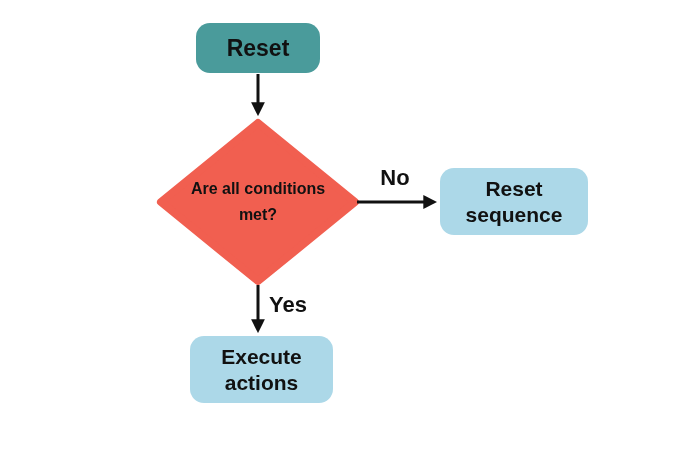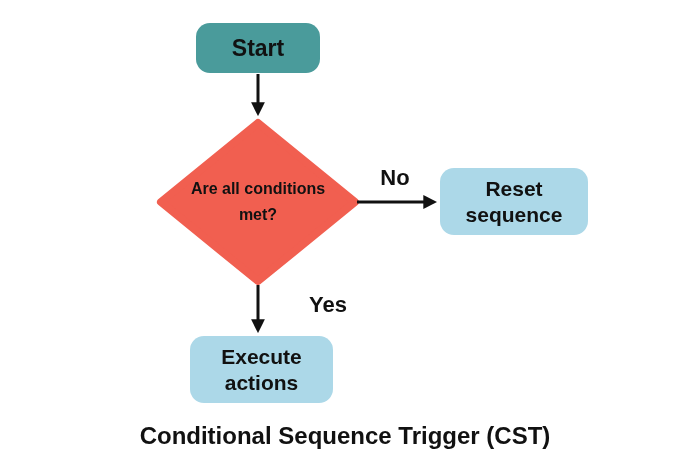--- a/index.html
+++ b/index.html
@@ -60,21 +60,21 @@
     color: #111111;
   }
   .edge-label {
     position: absolute;
     font-weight: 700;
     font-size: 22px;
     color: #111111;
     text-align: center;
   }
   #no-label  { left: 371px; top: 165px; width: 48px; }
-  #yes-label { left: 262px; top: 292px; width: 52px; margin-left: 40px; }
+  #yes-label { left: 262px; top: 292px; width: 52px; }
   #diagram-caption {
     position: absolute;
     left: 0; top: 422px;
     width: 690px;
     text-align: center;
     font-weight: 700;
     font-size: 24px;
     color: #111111;
   }
   #decision-shape {
@@ -100,34 +100,33 @@
     </defs>
 
     <polygon id="decision-shape" points="258,123 355,202 258,281 161,202" fill="#F15F50"></polygon>
 
     <line class="edge-line" x1="258" y1="74" x2="258" y2="112" marker-end="url(#ah)"></line>
     <line class="edge-line" x1="357" y1="202" x2="433" y2="202" marker-end="url(#ah)"></line>
     <line class="edge-line" x1="258" y1="285" x2="258" y2="329" marker-end="url(#ah)"></line>
   </svg>
 
   <div class="node" id="start-node" style="background-color: rgb(74, 155, 155);">
-    <span>Start</span>
+    <span>Reset</span>
   </div>
 
   <div id="decision-label">
     <span>Are all conditions met?</span>
   </div>
 
   <div class="node" id="execute-node" style="background-color: rgb(172, 216, 232);">
     <span>Execute actions</span>
   </div>
 
   <div class="node" id="reset-node" style="background-color: rgb(172, 216, 232);">
     <span>Reset sequence</span>
   </div>
 
   <div class="edge-label" id="no-label">No</div>
 
   <div class="edge-label" id="yes-label">Yes</div>
 
-  <div id="diagram-caption">Conditional Sequence Trigger (CST)</div>
 
 </div>
 
 </body></html>

